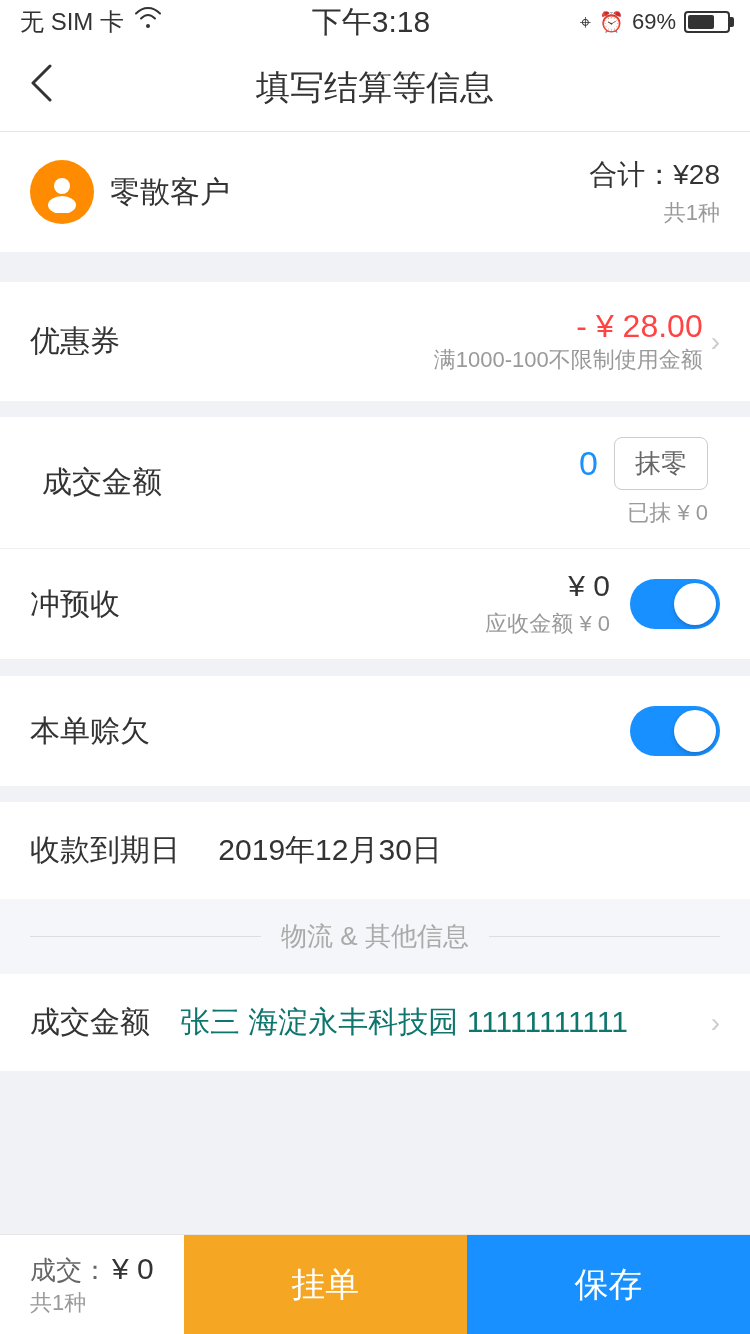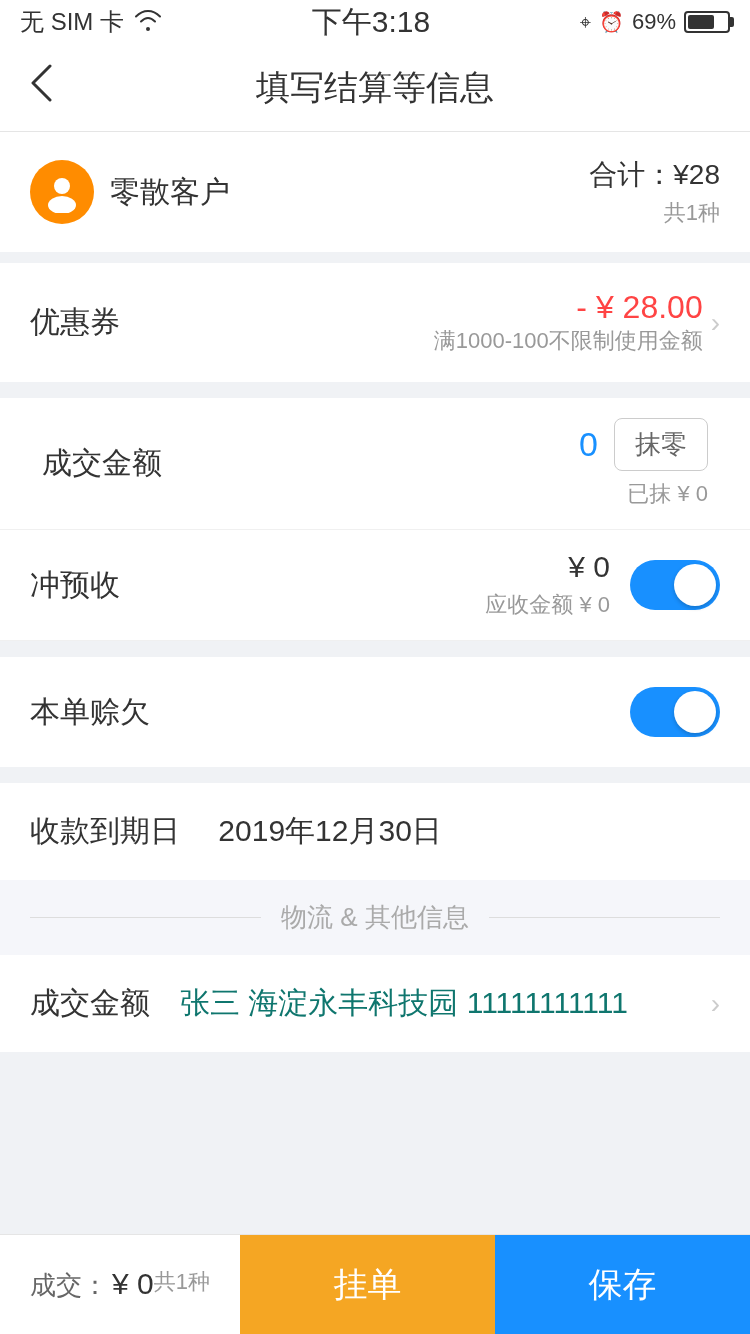--- a/index.html
+++ b/index.html
@@ -18,21 +18,21 @@
     .status-bar {
       height: 44px;
       background: #fff;
       display: flex;
       align-items: center;
       justify-content: space-between;
       padding: 0 20px;
       font-size: 24px;
       font-weight: 500;
     }
-    .status-left { display: flex; align-items: center; gap: 10px; }
+    .status-left { display: flex; gap: 10px; }
     .status-right { display: flex; align-items: center; gap: 8px; font-size: 22px; }
     .wifi-icon { font-size: 20px; }
     .battery { 
       width: 46px; height: 22px; border: 2px solid #333; border-radius: 4px; position: relative;
       display: flex; align-items: center; padding: 2px;
     }
     .battery::after {
       content: '';
       position: absolute;
       right: -6px;
@@ -80,21 +80,21 @@
       padding-bottom: 120px;
     }
 
     
     .customer-row {
       background: #fff;
       padding: 24px 30px;
       display: flex;
       align-items: center;
       justify-content: space-between;
-      margin-bottom: 11px;
+      margin-bottom: 30px;
     }
     .customer-left {
       display: flex;
       align-items: center;
       gap: 16px;
     }
     .avatar {
       width: 64px;
       height: 64px;
       border-radius: 50%;
@@ -328,21 +328,21 @@
       height: 100px;
       background: #fff;
       display: flex;
       align-items: center;
       border-top: 1px solid #e5e5e5;
     }
     .bottom-info {
       flex: 0 0 auto;
       padding: 0 30px;
       display: flex;
-      flex-direction: row;
+      flex-direction: column;
     }
     .bottom-deal {
       font-size: 26px;
       color: #666;
     }
     .bottom-amount {
       font-size: 30px;
       color: #333;
       font-weight: 500;
     }

